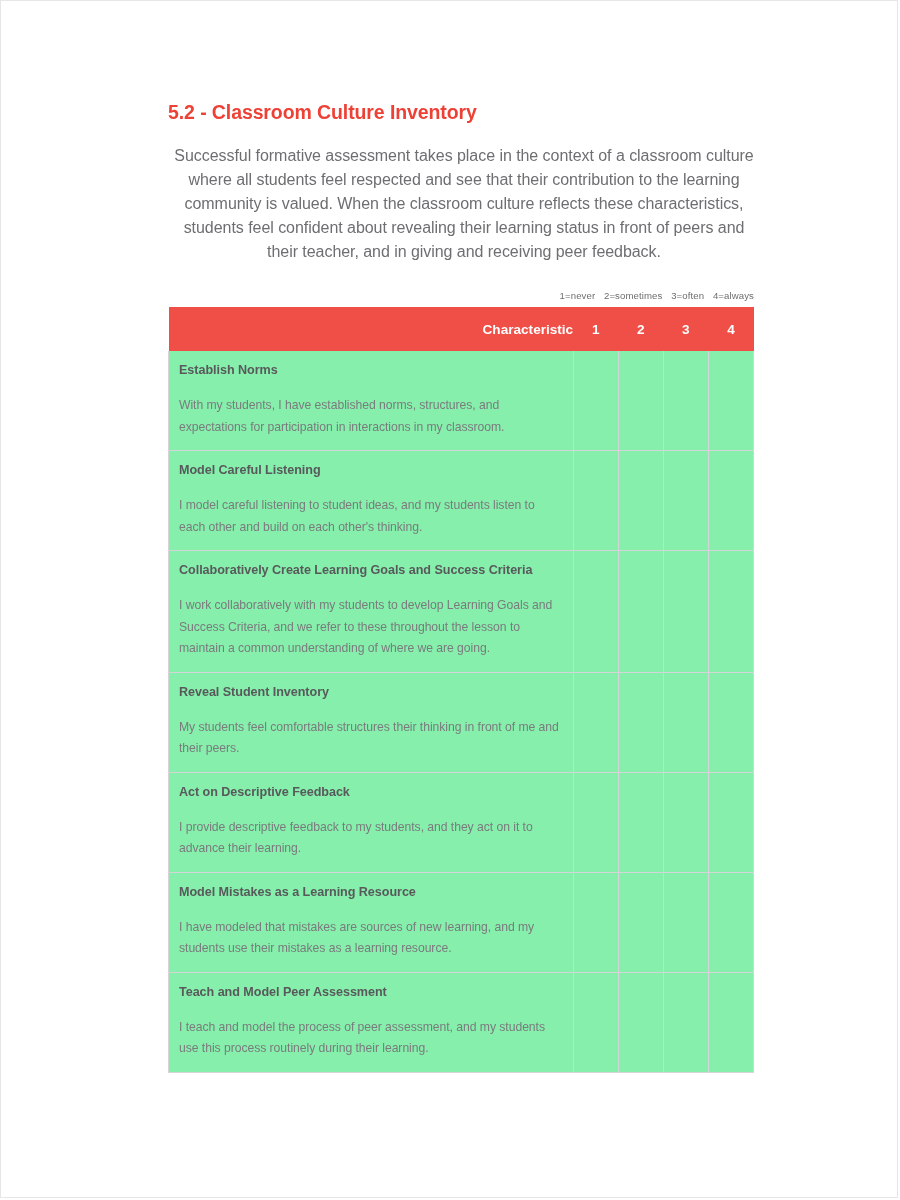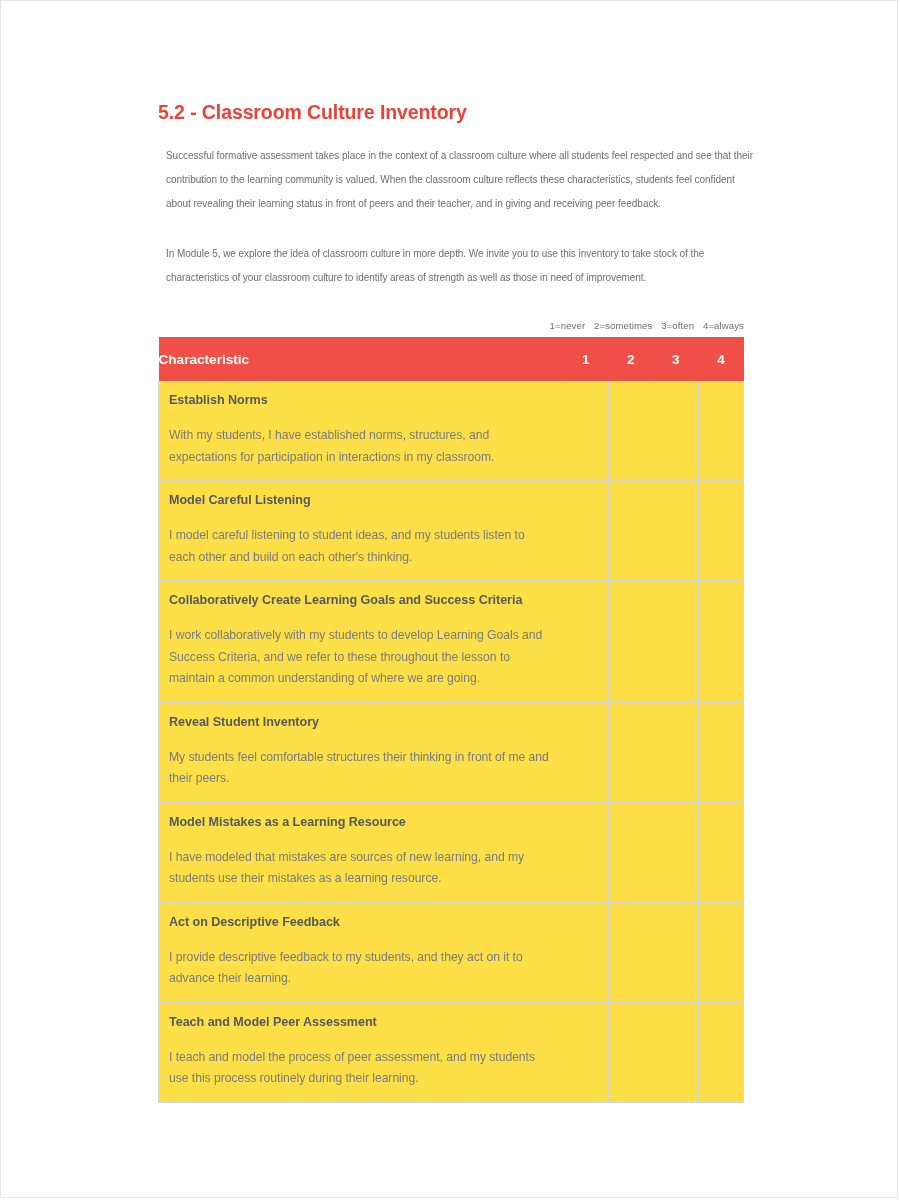--- a/index.html
+++ b/index.html
@@ -17,41 +17,42 @@
     position: relative;
     width: 898px;
     height: 1198px;
     background: #ffffff;
     border: 1px solid #e6e6e6;
     box-sizing: border-box;
     overflow: hidden;
   }
   .content {
     position: absolute;
-    left: 157px;
+    left: 167px;
     top: 100px;
     width: 588px;
   }
 
   .doc-title {
     font-size: 19.5px;
     font-weight: bold;
     color: #ee4136;
     letter-spacing: -0.1px;
     margin: 0 0 20px 0;
     line-height: 1.2;
   }
 
   .para {
-    font-size: 10px;
+    font-size: 16px;
     line-height: 24px;
     color: #6d6e70;
-    margin: 0 0 26px 8px;
+    margin: 0 0 26px 0;
     width: 592px;
     letter-spacing: -0.05px;
+    text-align: center;
   }
   .para.second {
     margin-bottom: 30px;
   }
 
   .instruction {
     font-size: 13.4px;
     font-weight: bold;
     color: #58595b;
     margin: 22px 0 28px 0;
@@ -83,39 +84,39 @@
     background: #ef4f47;
     color: #ffffff;
     font-size: 13.6px;
     font-weight: bold;
     height: 44px;
     padding: 0;
     vertical-align: middle;
     border: none;
   }
   th.col-characteristic {
-    text-align: left;
+    text-align: right;
     padding-left: 14px;
     width: 404px;
     border-right: 2px solid #ffffff;
   }
   th.col-rating {
     text-align: center;
     width: 45px;
     border-right: 2px solid #ffffff;
     font-size: 14px;
   }
   th.col-rating.last { border-right: none; }
 
   table.inventory tbody td {
     border-bottom: 1px solid #d4d5d7;
     border-right: 1px solid #d4d5d7;
     padding: 0;
     vertical-align: top;
-    background: #fde047;
+    background: #86efac;
   }
   table.inventory tbody td.cell-text {
     border-left: 1px solid #d4d5d7;
     padding: 11px 12px 12px 10px;
   }
   table.inventory tbody tr:first-child td {
     border-top: none;
   }
   .row-title {
     font-size: 12.6px;
@@ -138,21 +139,20 @@
 </head>
 <body>
 
 <div class="page">
   <div class="content">
 
     <h1 class="doc-title">5.2 - Classroom Culture Inventory</h1>
 
     <p class="para">Successful formative assessment takes place in the context of a classroom culture where all students feel respected and see that their contribution to the learning community is valued. When the classroom culture reflects these characteristics, students feel confident about revealing their learning status in front of peers and their teacher, and in giving and receiving peer feedback.</p>
 
-    <p class="para second">In Module 5, we explore the idea of classroom culture in more depth. We invite you to use this inventory to take stock of the characteristics of your classroom culture to identify areas of strength as well as those in need of improvement.</p>
 
 
     <div class="scale-legend">
       <span>1=never</span>
       <span>2=sometimes</span>
       <span>3=often</span>
       <span>4=always</span>
     </div>
 
     <table class="inventory">
@@ -201,40 +201,40 @@
               <div class="row-title">Reveal Student Inventory</div>
               <div class="row-desc">My students feel comfortable structures their thinking in front of me and their peers.</div>
             </td>
             <td class="cell-rating"></td>
             <td class="cell-rating"></td>
             <td class="cell-rating"></td>
             <td class="cell-rating"></td>
           </tr>
           <tr>
             <td class="cell-text">
+              <div class="row-title">Act on Descriptive Feedback</div>
+              <div class="row-desc">I provide descriptive feedback to my students, and they act on it to advance their learning.</div>
+            </td>
+            <td class="cell-rating"></td>
+            <td class="cell-rating"></td>
+            <td class="cell-rating"></td>
+            <td class="cell-rating"></td>
+          </tr>
+          <tr>
+            <td class="cell-text">
               <div class="row-title">Model Mistakes as a Learning Resource</div>
               <div class="row-desc">I have modeled that mistakes are sources of new learning, and my students use their mistakes as a learning resource.</div>
             </td>
             <td class="cell-rating"></td>
             <td class="cell-rating"></td>
             <td class="cell-rating"></td>
             <td class="cell-rating"></td>
           </tr>
           <tr>
             <td class="cell-text">
-              <div class="row-title">Act on Descriptive Feedback</div>
-              <div class="row-desc">I provide descriptive feedback to my students, and they act on it to advance their learning.</div>
-            </td>
-            <td class="cell-rating"></td>
-            <td class="cell-rating"></td>
-            <td class="cell-rating"></td>
-            <td class="cell-rating"></td>
-          </tr>
-          <tr>
-            <td class="cell-text">
               <div class="row-title">Teach and Model Peer Assessment</div>
               <div class="row-desc">I teach and model the process of peer assessment, and my students use this process routinely during their learning.</div>
             </td>
             <td class="cell-rating"></td>
             <td class="cell-rating"></td>
             <td class="cell-rating"></td>
             <td class="cell-rating"></td>
           </tr>
         </tbody>
     </table>

